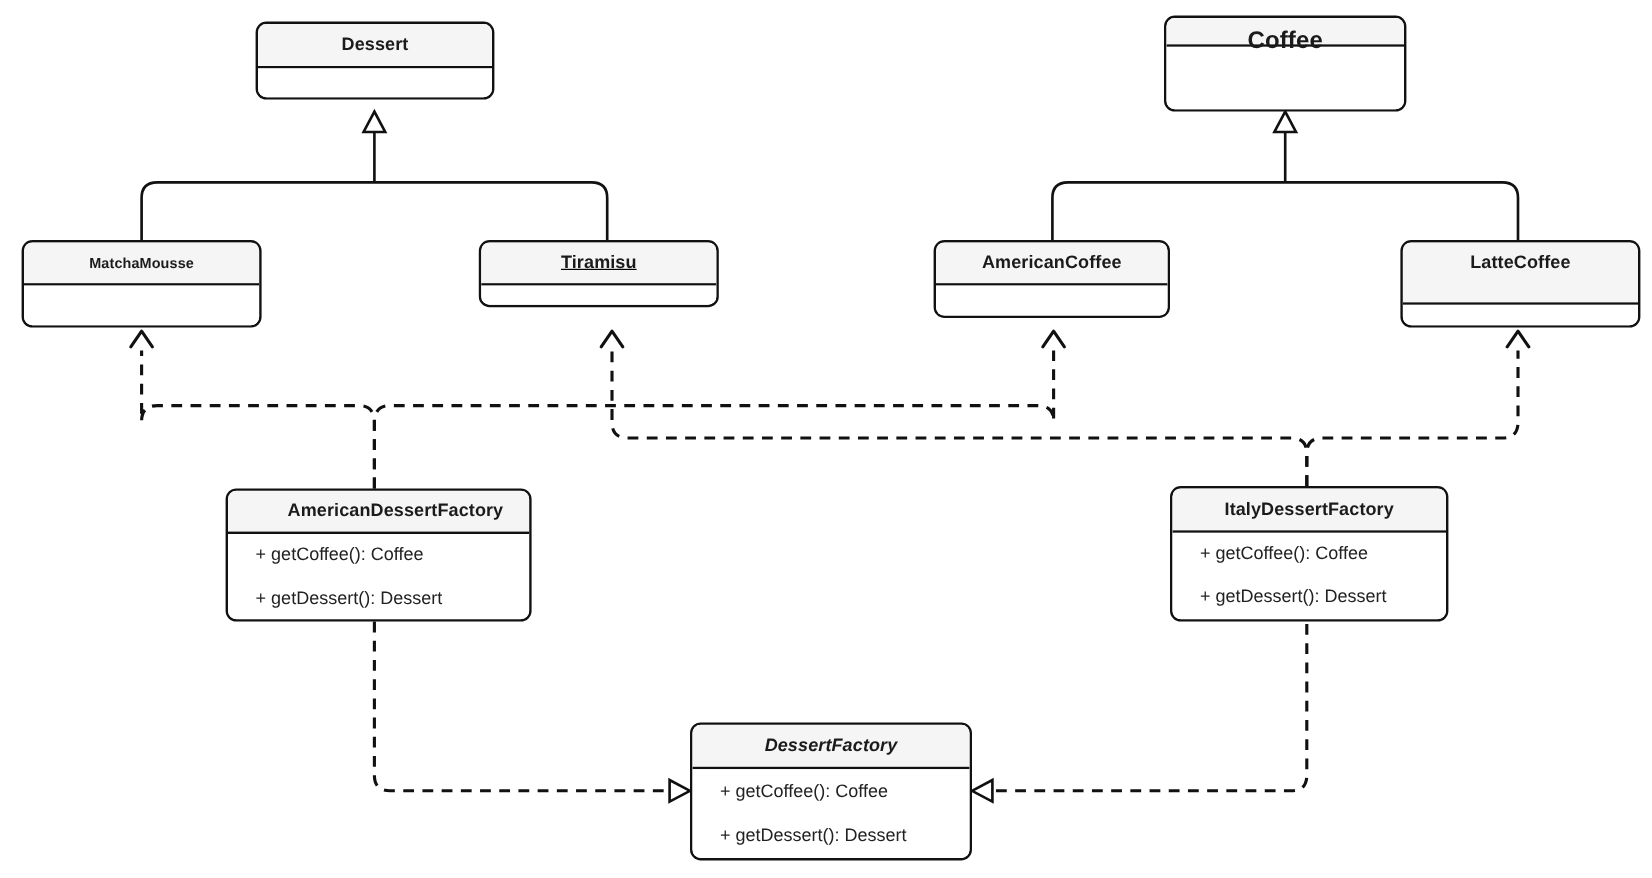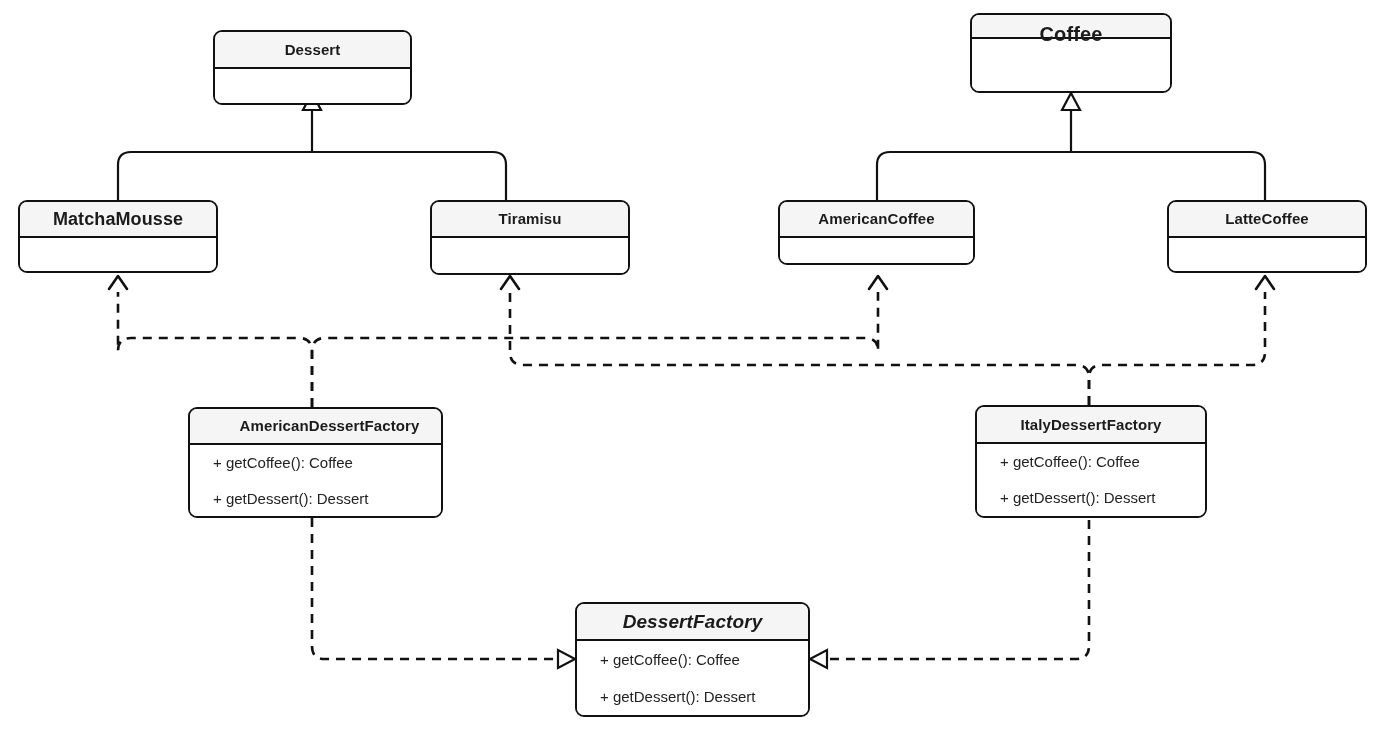--- a/index.html
+++ b/index.html
@@ -104,67 +104,67 @@
       <path d="M312,518 L312,646 Q312,659 325,659 L558,659" fill="none" stroke="#111111" stroke-width="2.6" stroke-dasharray="9 7"></path>
       <polygon points="575,659 558,650 558,668" fill="#ffffff" stroke="#111111" stroke-width="2.2" stroke-linejoin="miter"></polygon>
     </g>
 
     <g>
       <path d="M1089,520 L1089,646 Q1089,659 1076,659 L827,659" fill="none" stroke="#111111" stroke-width="2.6" stroke-dasharray="9 7"></path>
       <polygon points="810,659 827,650 827,668" fill="#ffffff" stroke="#111111" stroke-width="2.2" stroke-linejoin="miter"></polygon>
     </g>
   </svg>
 
-  <div class="uml-class" style="left:213px; top:18px; width:199px; height:75px;margin-top:12px;">
+  <div class="uml-class" style="left:213px; top:18px; width:199px; height:65px;">
     <div class="uml-header" style="height:37px; line-height:35px; font-size:15px;">Dessert</div>
     <div class="uml-body empty-body"></div>
   </div>
 
   <div class="uml-class" style="left:970px; top:13px; width:202px; height:80px;">
     <div class="uml-header" style="height:24px; line-height:38px; font-size:20px;">Coffee</div>
     <div class="uml-body empty-body"></div>
   </div>
 
   <div class="uml-class" style="left:18px; top:200px; width:200px; height:73px;">
-    <div class="uml-header" style="height:36px; line-height:34px; font-size:18px;">MatchaMousse</div>
+    <div class="uml-header" style="height:36px; line-height:34px; font-size:12px;">MatchaMousse</div>
     <div class="uml-body empty-body"></div>
   </div>
 
-  <div class="uml-class" style="left:430px; top:200px; width:200px; height:75px;">
+  <div class="uml-class" style="left:399px; top:200px; width:200px; height:56px;text-decoration:underline;">
     <div class="uml-header" style="height:36px; line-height:34px; font-size:15px;">Tiramisu</div>
     <div class="uml-body empty-body"></div>
   </div>
 
   <div class="uml-class" style="left:778px; top:200px; width:197px; height:65px;">
     <div class="uml-header" style="height:36px; line-height:34px; font-size:15px;">AmericanCoffee</div>
     <div class="uml-body empty-body"></div>
   </div>
 
   <div class="uml-class" style="left:1167px; top:200px; width:200px; height:73px;">
-    <div class="uml-header" style="height:36px; line-height:34px; font-size:15px;">LatteCoffee</div>
+    <div class="uml-header" style="height:52px; line-height:34px; font-size:15px;">LatteCoffee</div>
     <div class="uml-body empty-body"></div>
   </div>
 
   <div class="uml-class" style="left:188px; top:407px; width:255px; height:111px;">
     <div class="uml-header" style="height:36px; line-height:34px; font-size:15px;padding-left:28px;">AmericanDessertFactory</div>
     <div class="uml-body" style="height:71px;">
       <div class="uml-member" style="font-size:15px; line-height:36px;">+ getCoffee(): Coffee</div>
       <div class="uml-member" style="font-size:15px; line-height:36px;">+ getDessert(): Dessert</div>
     </div>
   </div>
 
   <div class="uml-class" style="left:975px; top:405px; width:232px; height:113px;">
     <div class="uml-header" style="height:37px; line-height:35px; font-size:15px;">ItalyDessertFactory</div>
     <div class="uml-body" style="height:72px;">
       <div class="uml-member" style="font-size:15px; line-height:36px;">+ getCoffee(): Coffee</div>
       <div class="uml-member" style="font-size:15px; line-height:36px;">+ getDessert(): Dessert</div>
     </div>
   </div>
 
   <div class="uml-class" style="left:575px; top:602px; width:235px; height:115px;">
-    <div class="uml-header is-abstract" style="height:37px; line-height:35px; font-size:19px;">DessertFactory</div>
+    <div class="uml-header is-abstract" style="height:37px; line-height:35px; font-size:15px;">DessertFactory</div>
     <div class="uml-body" style="height:74px;">
       <div class="uml-member" style="font-size:15px; line-height:37px;">+ getCoffee(): Coffee</div>
       <div class="uml-member" style="font-size:15px; line-height:37px;">+ getDessert(): Dessert</div>
     </div>
   </div>
 
 </div>
 
 </body></html>

